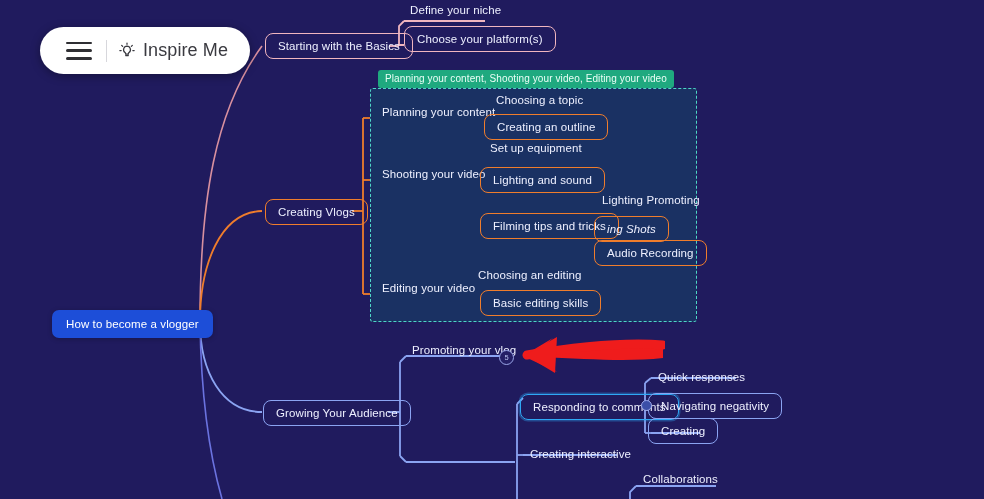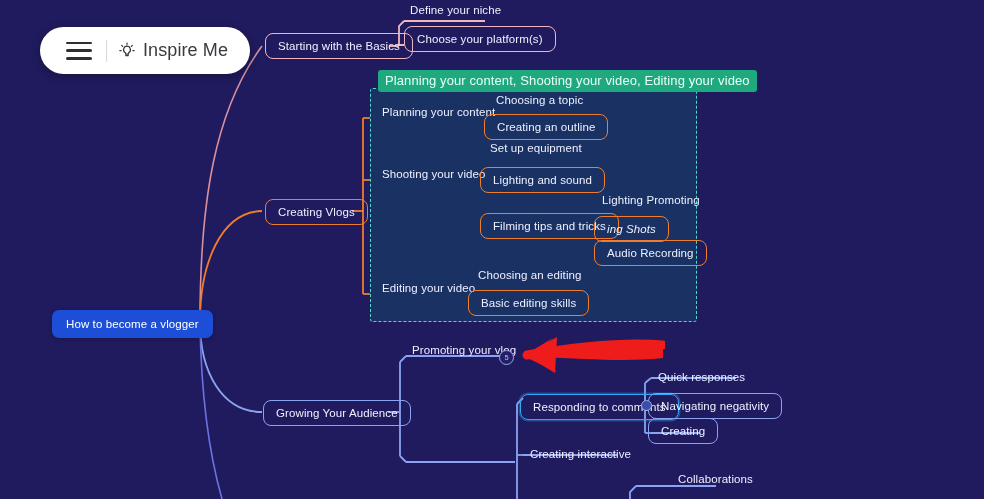--- a/index.html
+++ b/index.html
@@ -33,21 +33,21 @@
     position:absolute;left:370px;top:88px;width:325px;height:232px;
     background:#1a3163;
     border:1.6px dashed #4fd7c7;
     border-radius:3px;
     z-index:2;
   }
   .group-tag{
     position:absolute;left:378px;top:70px;
     background:#1fa97f;
     color:#eafff7;
-    font-size:13px;
+    font-size:10px;
     padding:3px 7px 4px 7px;
     border-radius:3px;
     white-space:nowrap;
     z-index:6;
     letter-spacing:.1px;
   }
 
   
   .node{
     position:absolute;z-index:10;
@@ -211,37 +211,37 @@
   <div class="node plain" style="left:484px;top:140px;">Set up equipment</div>
   <div class="node boxed orange" style="left:480px;top:167px;">Lighting and sound</div>
   <div class="node boxed orange" style="left:480px;top:213px;">Filming tips and tricks</div>
 
   <div class="node plain" style="left:596px;top:192px;">Lighting Promoting</div>
   <div class="node boxed orange" style="left:594px;top:216px;font-style:italic;">ing Shots</div>
   <div class="node boxed orange" style="left:594px;top:240px;text-align:center;">Audio Recording</div>
 
   <div class="node plain" style="left:376px;top:280px;">Editing your video</div>
   <div class="node plain" style="left:472px;top:267px;">Choosing an editing</div>
-  <div class="node boxed orange" style="left:468px;top:290px;">Basic editing skills</div>
+  <div class="node boxed orange" style="left:480px;top:290px;">Basic editing skills</div>
 
   <div class="node boxed blue" style="left:263px;top:400px;">Growing Your Audience</div>
 
   <div class="node plain" style="left:406px;top:342px;">Promoting your vlog</div>
   <div class="badge" style="left:499px;top:350px;">5</div>
 
 
   <div class="node boxed cyan" style="left:520px;top:394px;">Responding to comments</div>
   <div class="dot" style="left:641px;top:400px;"></div>
 
   <div class="node plain" style="left:652px;top:369px;">Quick responses</div>
   <div class="node boxed blue" style="left:648px;top:393px;">Navigating negativity</div>
   <div class="node boxed blue" style="left:648px;top:418px;">Creating</div>
 
   <div class="node plain" style="left:524px;top:446px;">Creating interactive</div>
-  <div class="node plain" style="left:637px;top:471px;margin-left:35px;">Collaborations</div>
+  <div class="node plain" style="left:637px;top:471px;">Collaborations</div>
 
   <svg class="arrow" width="160" height="45" viewBox="0 0 160 45">
     <path d="M158 14 C120 10, 80 16, 30 22 L48 6 L18 24 L52 40 L34 25 C84 27, 122 30, 158 26 Z" fill="#ef1c1c"></path>
     <path d="M22 23 C70 15, 120 10, 158 13" stroke="#ef1c1c" stroke-width="9" fill="none" stroke-linecap="round"></path>
     <path d="M20 23 L52 5 L50 41 Z" fill="#ef1c1c"></path>
   </svg>
 
 </div>
 
 </body></html>

